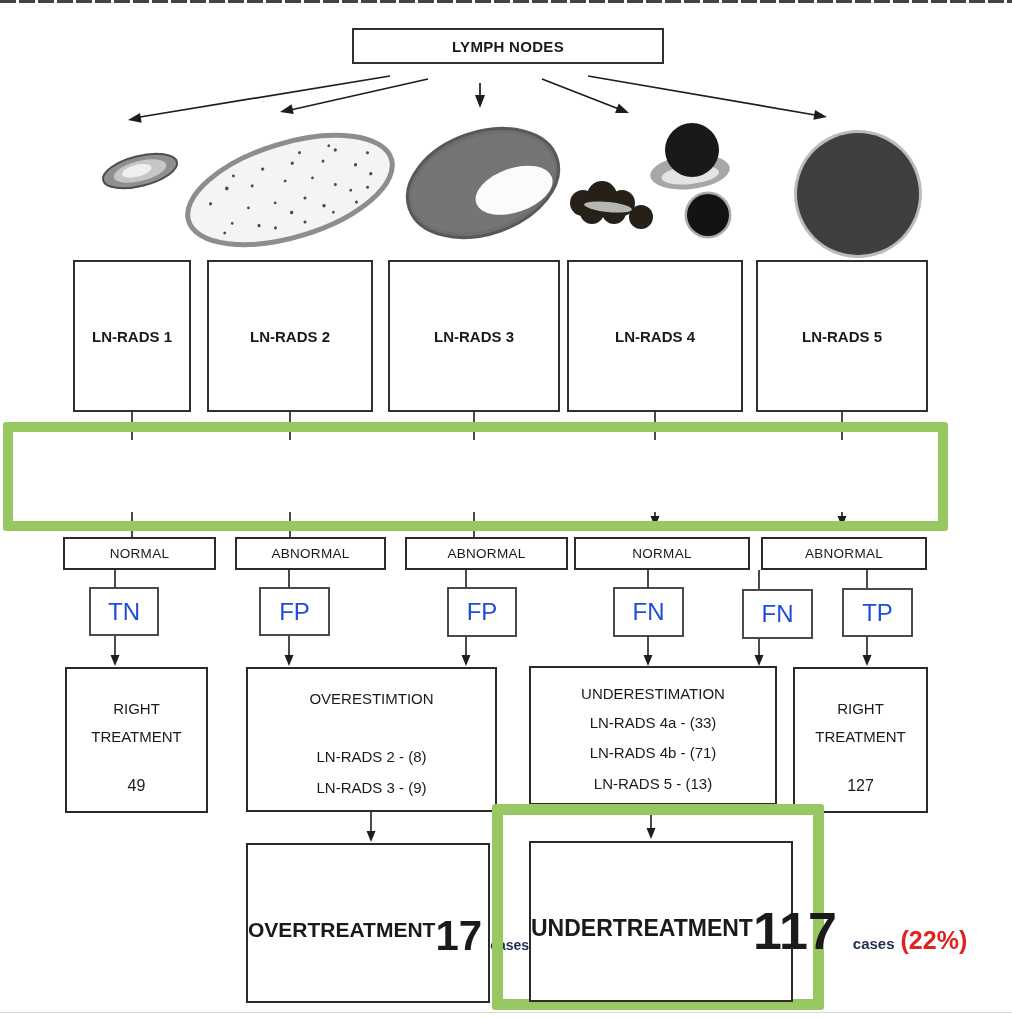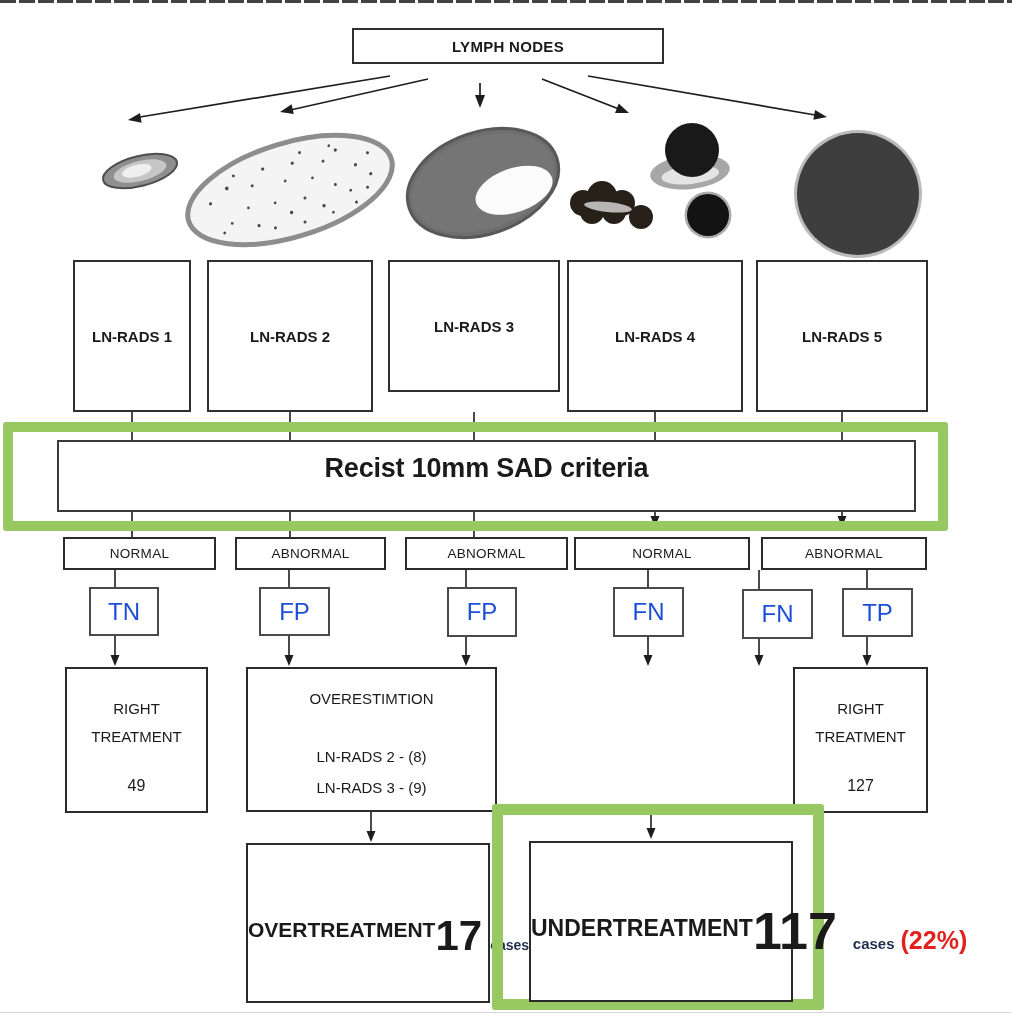--- a/index.html
+++ b/index.html
@@ -207,34 +207,31 @@
   <div class="box title-box" style="left:340px;top:28px;width:312px;height:36px;margin-left:12px;">
     <span>LYMPH NODES</span>
   </div>
 
   <div class="box lnrads-box" style="left:73px;top:260px;width:118px;height:152px;">
     <span>LN-RADS 1</span>
   </div>
   <div class="box lnrads-box" style="left:207px;top:260px;width:166px;height:152px;">
     <span>LN-RADS 2</span>
   </div>
-  <div class="box lnrads-box" style="left:388px;top:260px;width:172px;height:132px;">
+  <div class="box lnrads-box" style="left:388px;top:260px;width:172px;height:152px;">
     <span>LN-RADS 3</span>
   </div>
   <div class="box lnrads-box" style="left:567px;top:260px;width:176px;height:152px;">
     <span>LN-RADS 4</span>
   </div>
   <div class="box lnrads-box" style="left:756px;top:260px;width:172px;height:152px;">
     <span>LN-RADS 5</span>
   </div>
 
   <div class="green-frame" style="left:3px;top:422px;width:945px;height:109px;"></div>
-  <div class="box recist-box" style="left:57px;top:440px;width:859px;height:72px;">
-    <span>Recist 10mm SAD criteria</span>
-  </div>
 
   <div class="box result-box" style="left:63px;top:537px;width:153px;height:33px;">
     <span>NORMAL</span>
   </div>
   <div class="box result-box" style="left:235px;top:537px;width:151px;height:33px;">
     <span>ABNORMAL</span>
   </div>
   <div class="box result-box" style="left:405px;top:537px;width:163px;height:33px;">
     <span>ABNORMAL</span>
   </div>
@@ -273,20 +270,28 @@
   </div>
 
   <div class="box outcome-box over-box" style="left:246px;top:667px;width:251px;height:145px;">
     <div class="ttl">OVERESTIMTION</div>
     <div class="items">
       <div class="item">LN-RADS 2 - (8)</div>
       <div class="item">LN-RADS 3 - (9)</div>
     </div>
   </div>
 
+  <div class="box outcome-box under-box" style="left:529px;top:666px;width:248px;height:139px;">
+    <div class="ttl">UNDERESTIMATION</div>
+    <div class="items">
+      <div class="item">LN-RADS 4a - (33)</div>
+      <div class="item">LN-RADS 4b - (71)</div>
+      <div class="item">LN-RADS 5 - (13)</div>
+    </div>
+  </div>
 
   <div class="box outcome-box rt-box" style="left:793px;top:667px;width:135px;height:146px;">
     <div class="ttl">
       <div>RIGHT</div>
       <div>TREATMENT</div>
     </div>
     <div class="cnt">127</div>
   </div>
 
   <div class="box total-box ot" style="left:246px;top:843px;width:244px;height:160px;">

